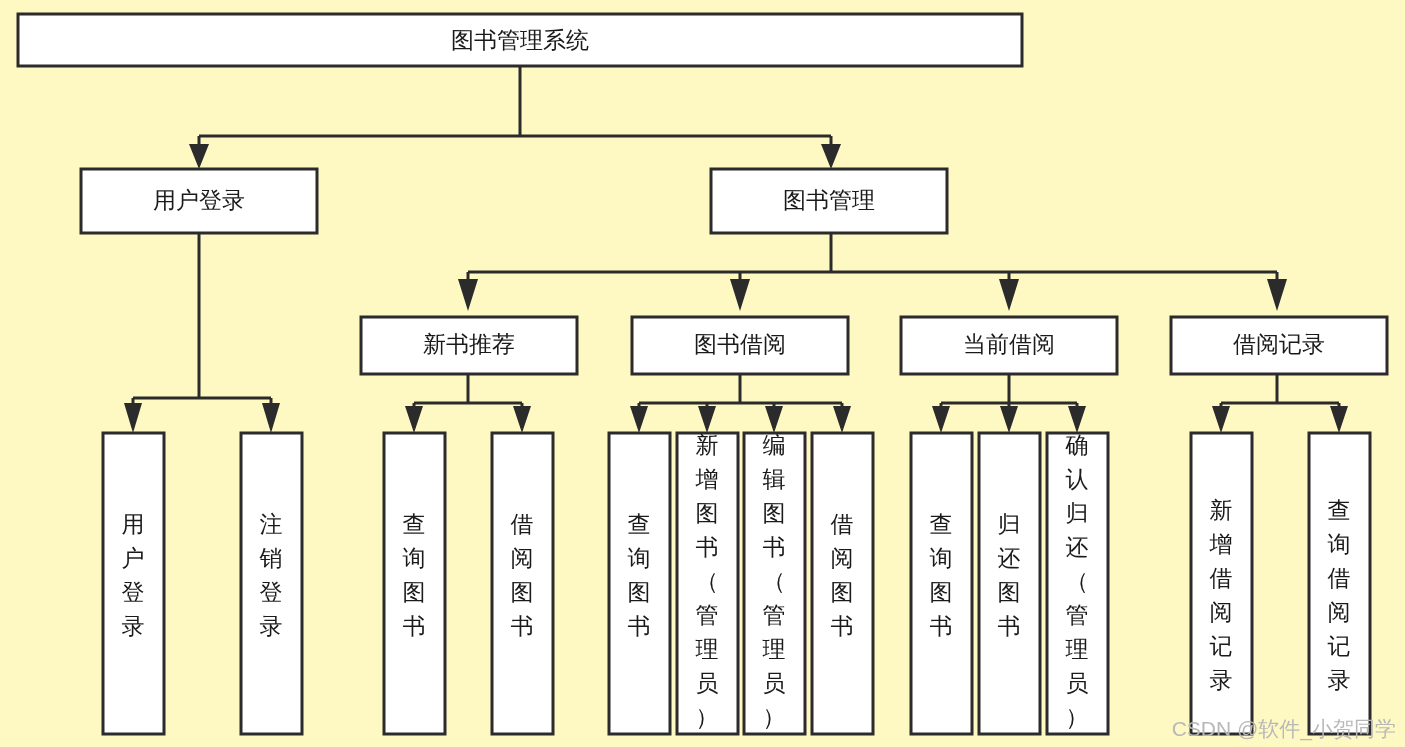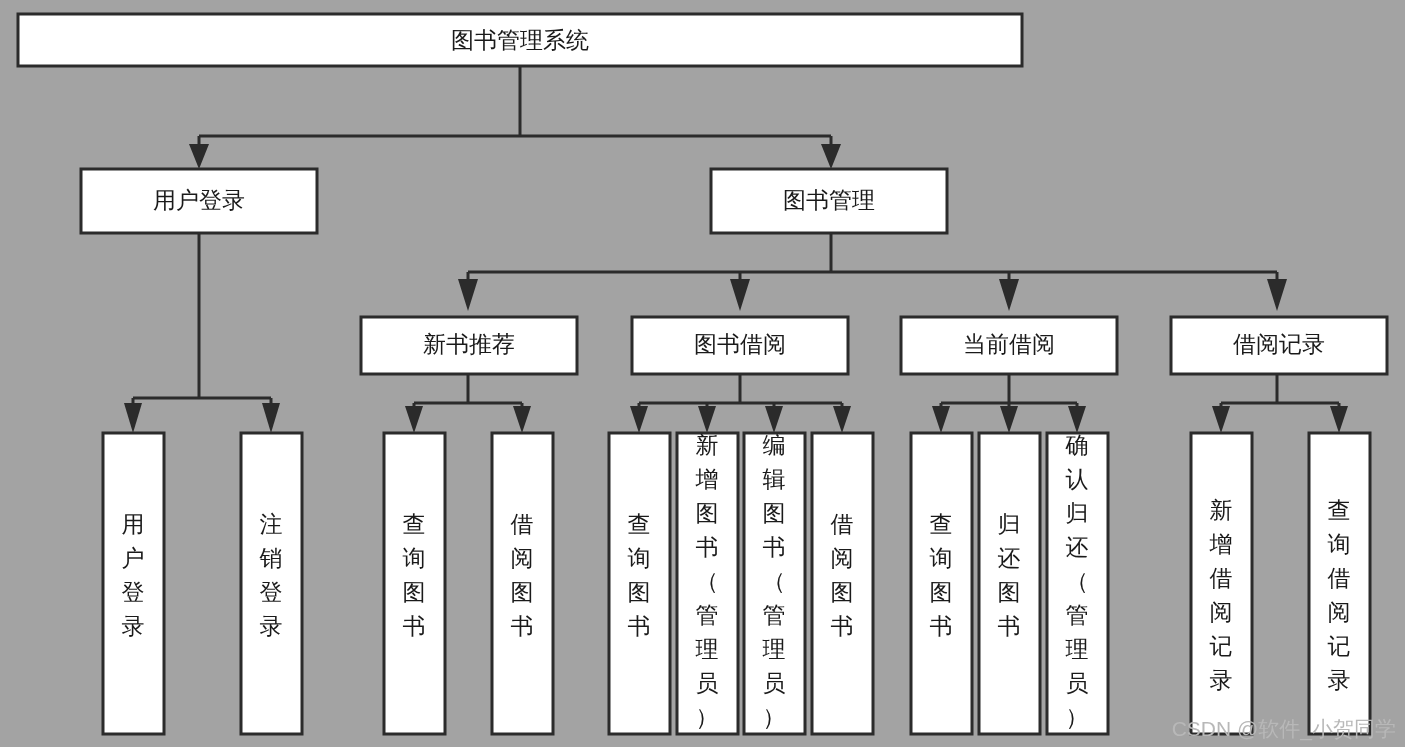--- a/index.html
+++ b/index.html
@@ -8,21 +8,21 @@
     padding: 0;
     background: #ffffff;
   }
   body {
     font-family: "Liberation Sans", "DejaVu Sans", sans-serif;
   }
   #diagram-root {
     position: relative;
     width: 1405px;
     height: 747px;
-    background: #a3a3a3;
+    background: #fef9c3;
     overflow: hidden;
   }
   svg#tree-svg {
     position: absolute;
     top: 0;
     left: 0;
     width: 1405px;
     height: 747px;
     display: block;
   }

